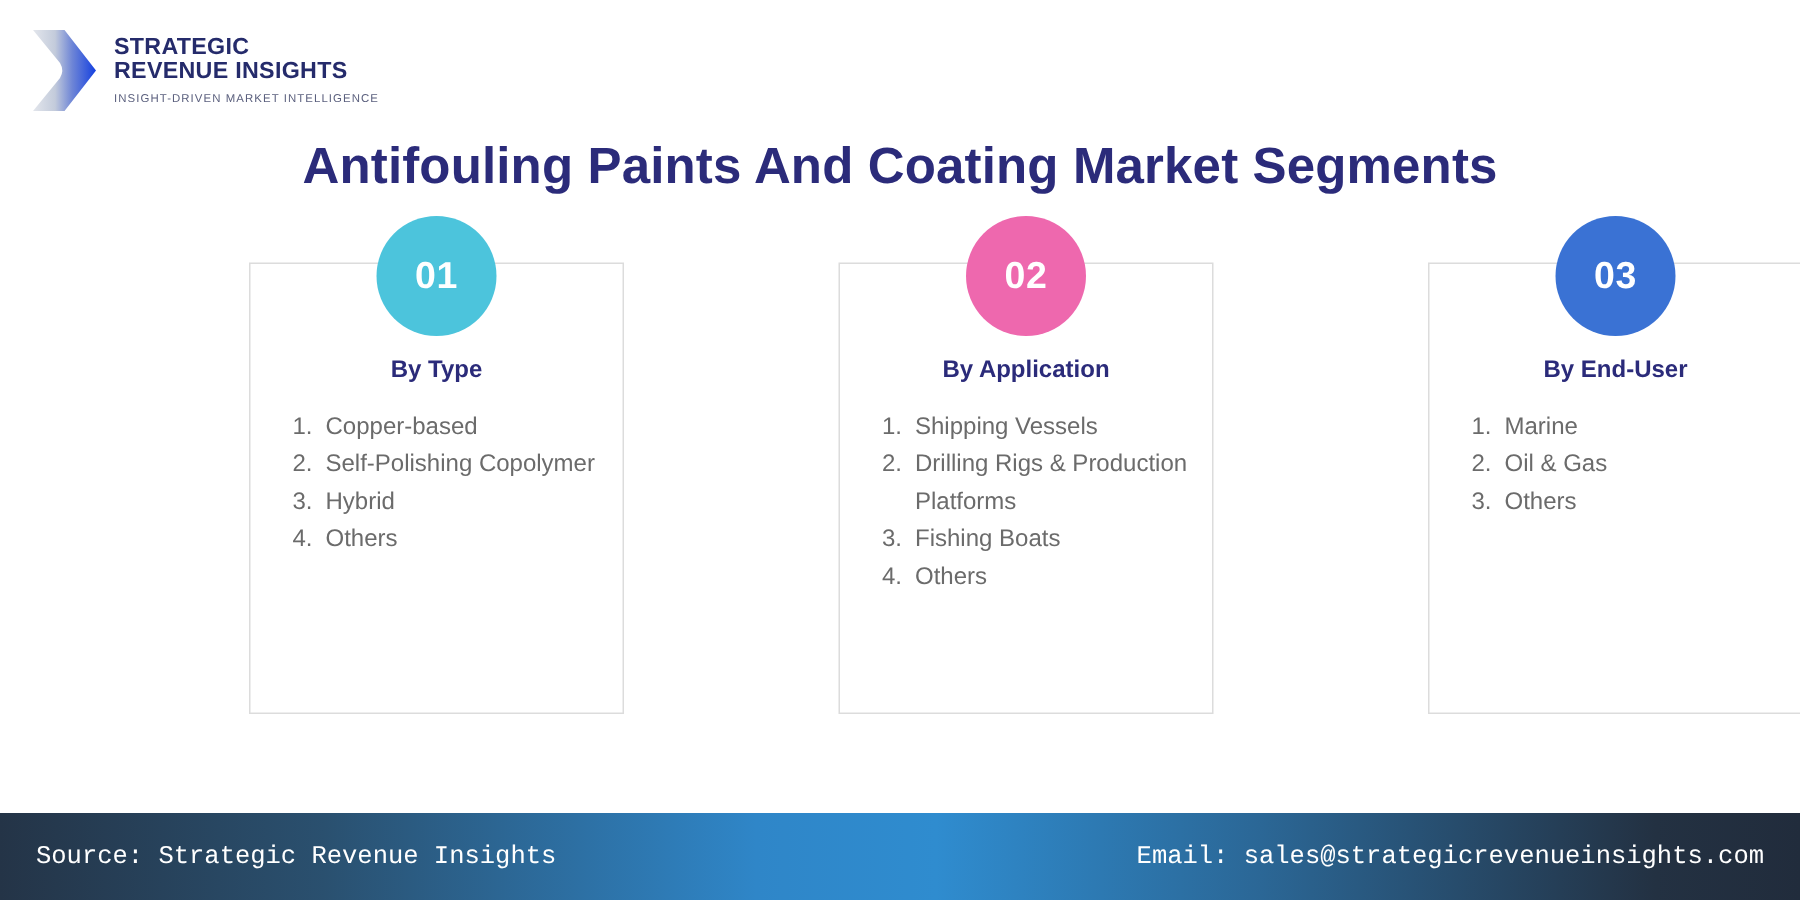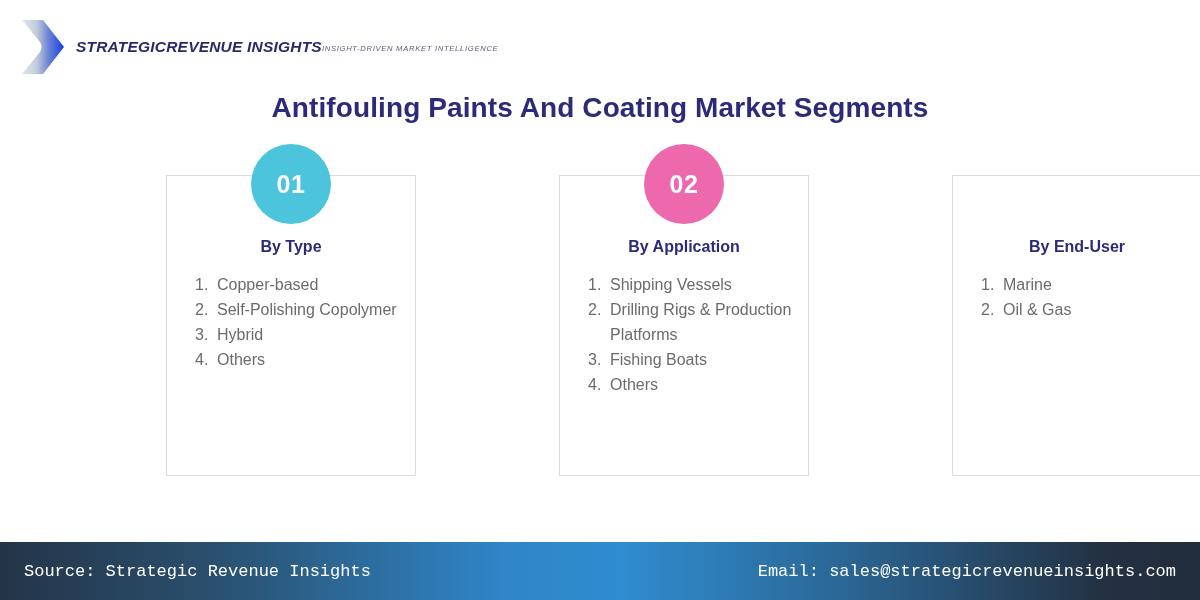--- a/index.html
+++ b/index.html
@@ -18,37 +18,37 @@
     background:#ffffff;
   }
 
   
   .logo {
     position:absolute;
     left:20px; top:18px;
     display:flex; align-items:center; gap:10px;
   }
   .logo-mark { width:46px; height:58px; display:block; flex:0 0 auto; }
-  .logo-text { display:flex; flex-direction:row; justify-content:center;font-style:italic; }
+  .logo-text { display:flex; flex-direction:column; justify-content:center; }
   .logo-line1, .logo-line2 {
     font-size:15.5px; font-weight:bold; letter-spacing:0.2px;
     color:#252B6B; line-height:1.06; white-space:nowrap;
   }
   .logo-tag {
     margin-top:5px;
     font-size:7.6px; letter-spacing:0.72px; color:#5a5f7d;
     white-space:nowrap; font-weight:normal;
   }
 
   
   .title {
     position:absolute;
     left:0; right:0; top:92px;
     text-align:center;
-    font-size:28px; font-weight:bold;
+    font-size:34px; font-weight:bold;
     color:#2B2B7A;
     letter-spacing:0.1px;
   }
 
   
   .cards {
     position:absolute;
     left:166px; top:175px;
     width:1036px; height:301px;
     display:flex; justify-content:space-between;
@@ -163,24 +163,28 @@
       <div class="card-heading">By Application</div>
       <ul class="card-list">
         <li><span class="li-num">1.</span><span>Shipping Vessels</span></li>
         <li><span class="li-num">2.</span><span>Drilling Rigs &amp; Production Platforms</span></li>
         <li><span class="li-num">3.</span><span>Fishing Boats</span></li>
         <li><span class="li-num">4.</span><span>Others</span></li>
       </ul>
     </div>
 
     <div class="card">
+      <div class="badge" style="background: rgb(58, 114, 212);">
+        <span>03</span>
+      </div>
       <div class="card-heading">By End-User</div>
       <ul class="card-list">
         <li><span class="li-num">1.</span><span>Marine</span></li>
         <li><span class="li-num">2.</span><span>Oil &amp; Gas</span></li>
+        <li><span class="li-num">3.</span><span>Others</span></li>
       </ul>
     </div>
 
   </div>
 
   <div class="footer">
     <div class="footer-text">Source: Strategic Revenue Insights</div>
     <div class="footer-text">Email: sales@strategicrevenueinsights.com</div>
   </div>
 

